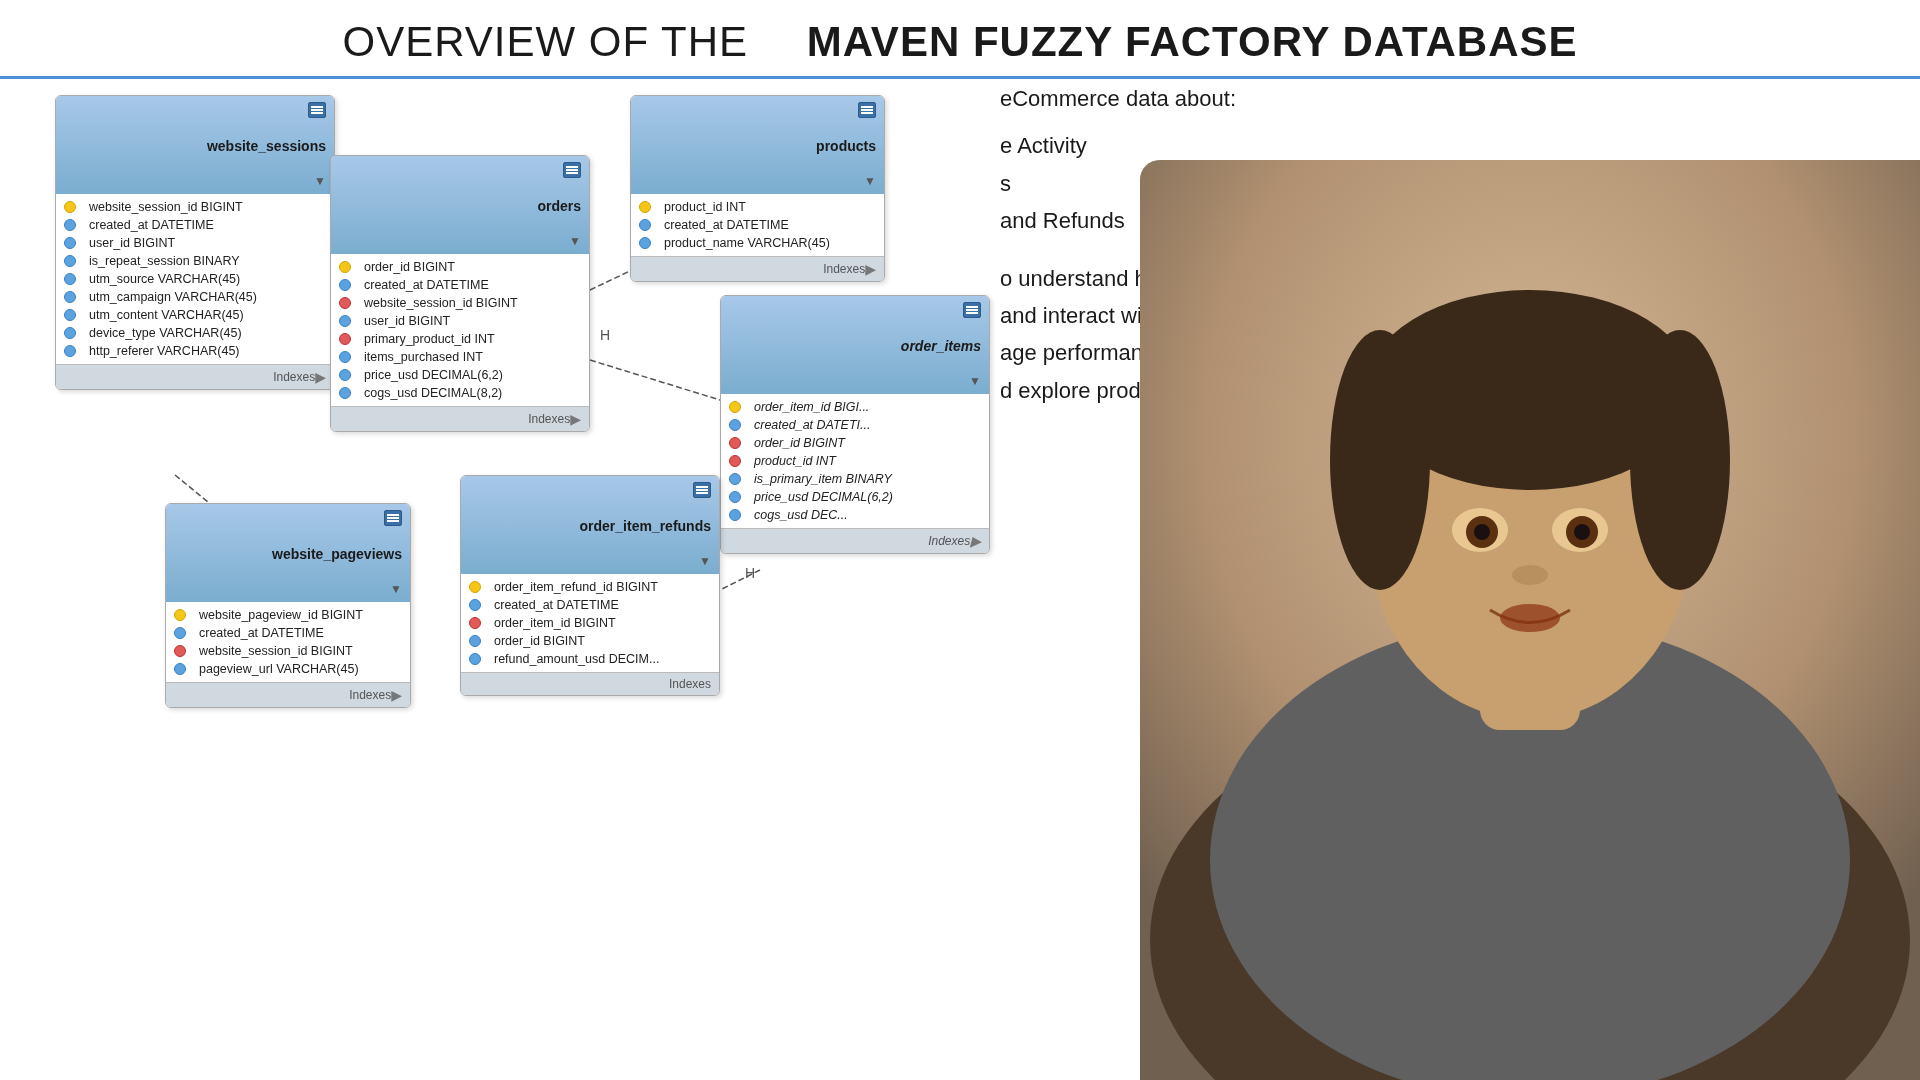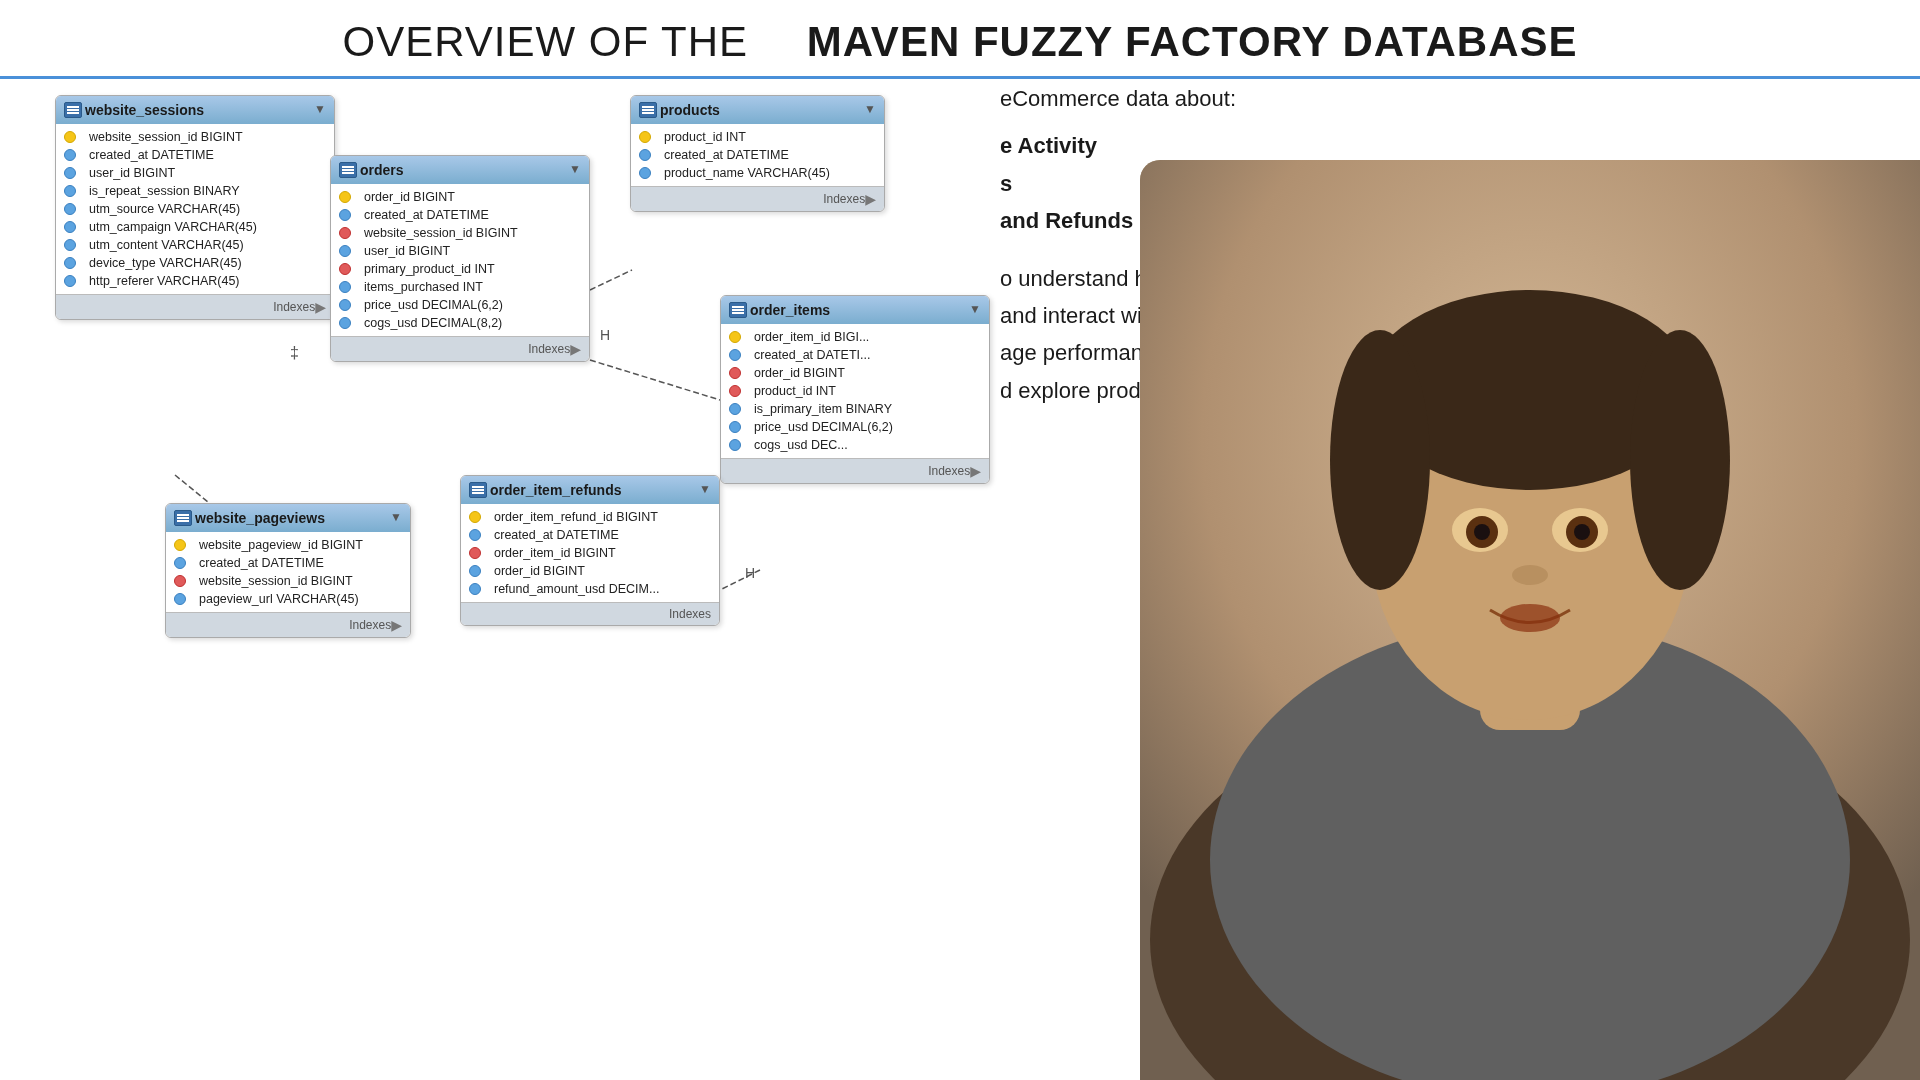--- a/index.html
+++ b/index.html
@@ -36,25 +36,26 @@
       min-width: 220px;
       box-shadow: 2px 2px 5px rgba(0,0,0,0.15);
       font-size: 13px;
     }
 
     .db-table-header {
       background: linear-gradient(180deg, #a8c8e8 0%, #7aadcf 100%);
       border-radius: 5px 5px 0 0;
       padding: 6px 8px;
       display: flex;
-      align-items: flex-start;
-      gap: 3px;
+      align-items: flex-end;
+      gap: 20px;
       font-weight: bold;
       font-size: 14px;
       color: #1a1a1a;
+      flex-direction: column;
     }
 
     .db-table-header .table-icon {
       display: inline-block;
       width: 18px;
       height: 16px;
       background: #3a6fa8;
       border: 1px solid #2a5a8a;
       border-radius: 2px;
       position: relative;
@@ -131,41 +132,41 @@
     .text-panel {
       position: absolute;
       top: 80px;
       right: 440px;
       width: 480px;
       font-size: 22px;
       color: #1a1a1a;
       line-height: 1.7;
     }
     .text-panel .bold-text {
-      font-weight: 700;
+      font-weight: 400;
     }
 
     
     .person-overlay {
       position: absolute;
       bottom: 0;
       right: 0;
       width: 780px;
       height: 920px;
       background: linear-gradient(135deg, #c8b89a 0%, #a09080 30%, #806858 60%, #604840 100%);
       border-radius: 20px 0 0 0;
       overflow: hidden;
     }
 
     
     #tbl-website-sessions { top: 95px; left: 55px; width: 280px; }
     #tbl-orders { top: 155px; left: 330px; width: 260px; }
     #tbl-products { top: 95px; left: 630px; width: 255px; }
     #tbl-website-pageviews { top: 460px; left: 165px; width: 246px; margin-top: 43px; }
-    #tbl-order-items { top: 295px; left: 720px; width: 270px; }
+    #tbl-order-items { top: 295px; left: 720px; width: 270px; font-style: italic; }
     #tbl-order-item-refunds { top: 475px; left: 460px; width: 260px; }
   </style>
 </head>
 <body>
 
 <div class="page-title">
   OVERVIEW OF THE <strong>MAVEN FUZZY FACTORY DATABASE</strong>
 </div>
 
 <svg class="connector-svg" xmlns="http://www.w3.org/2000/svg">

